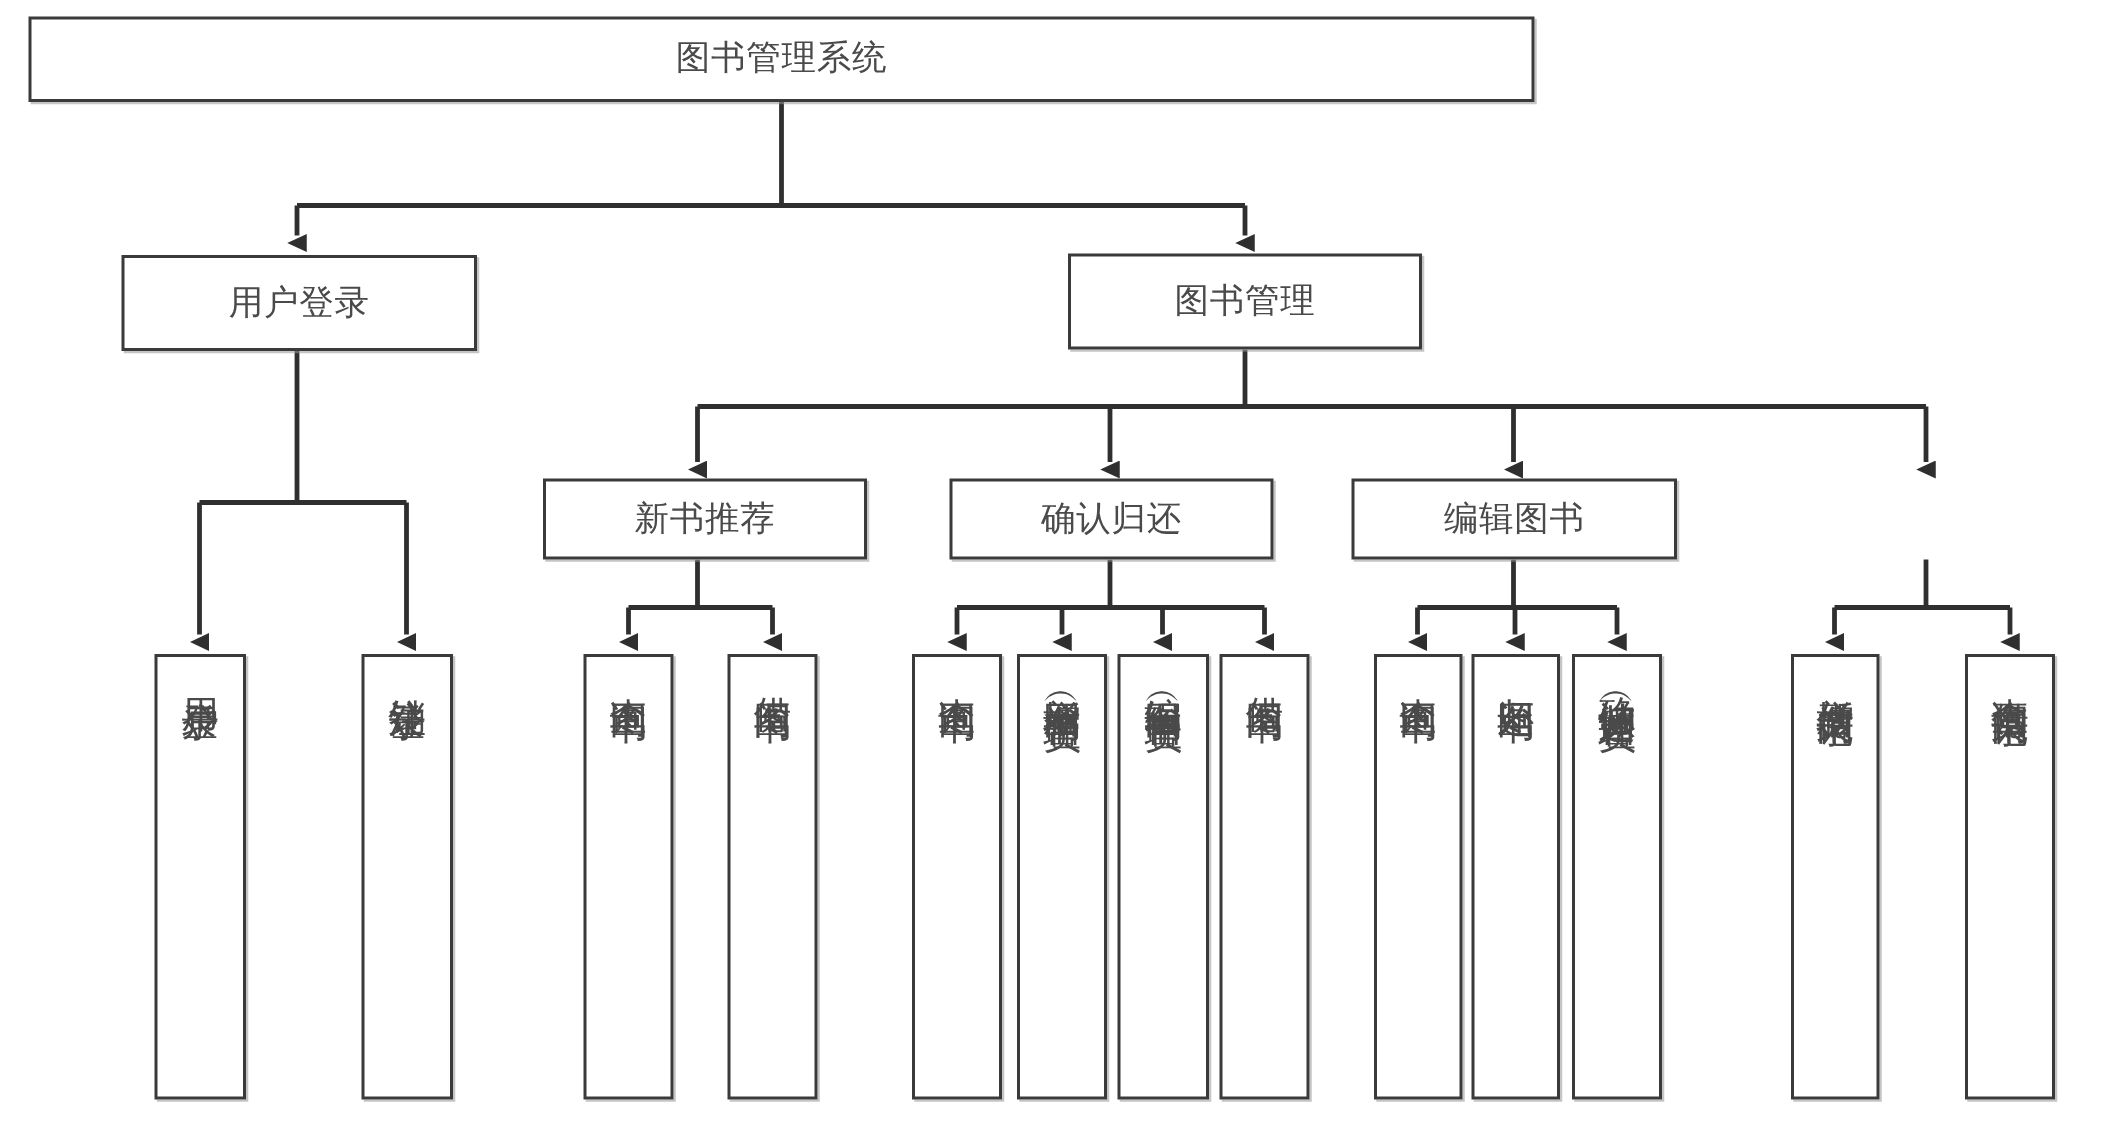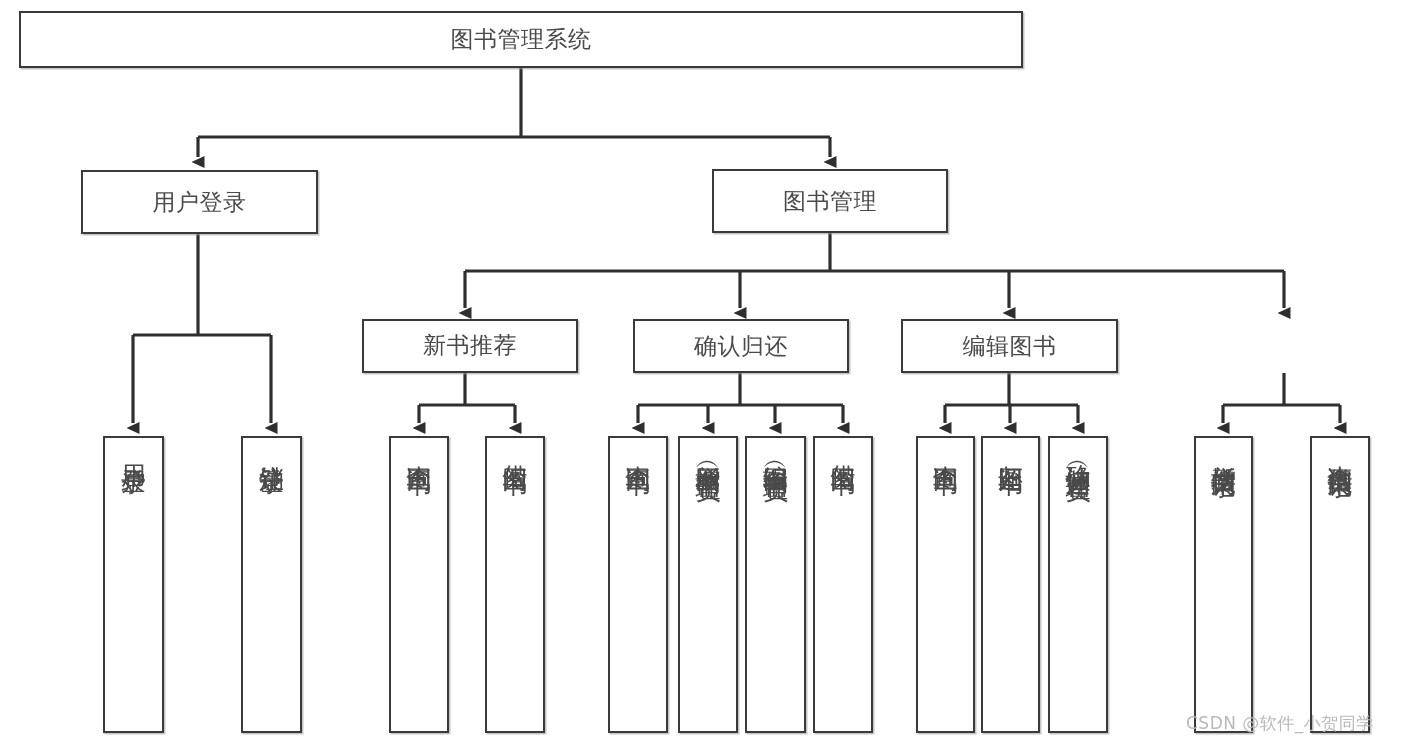--- a/index.html
+++ b/index.html
@@ -184,15 +184,14 @@
     <span class="label">确认归还（管理员）</span>
   </div>
 
   <div class="node vert" style="left:1194px; top:436px; width:59px; height:297px;">
     <span class="label">新增借阅记录</span>
   </div>
   <div class="node vert" style="left:1310px; top:436px; width:60px; height:297px;">
     <span class="label">查询借阅记录</span>
   </div>
 
-  <div id="watermark">CSDN @软件_小贺同学</div>
 
 </div>
 
 </body></html>

